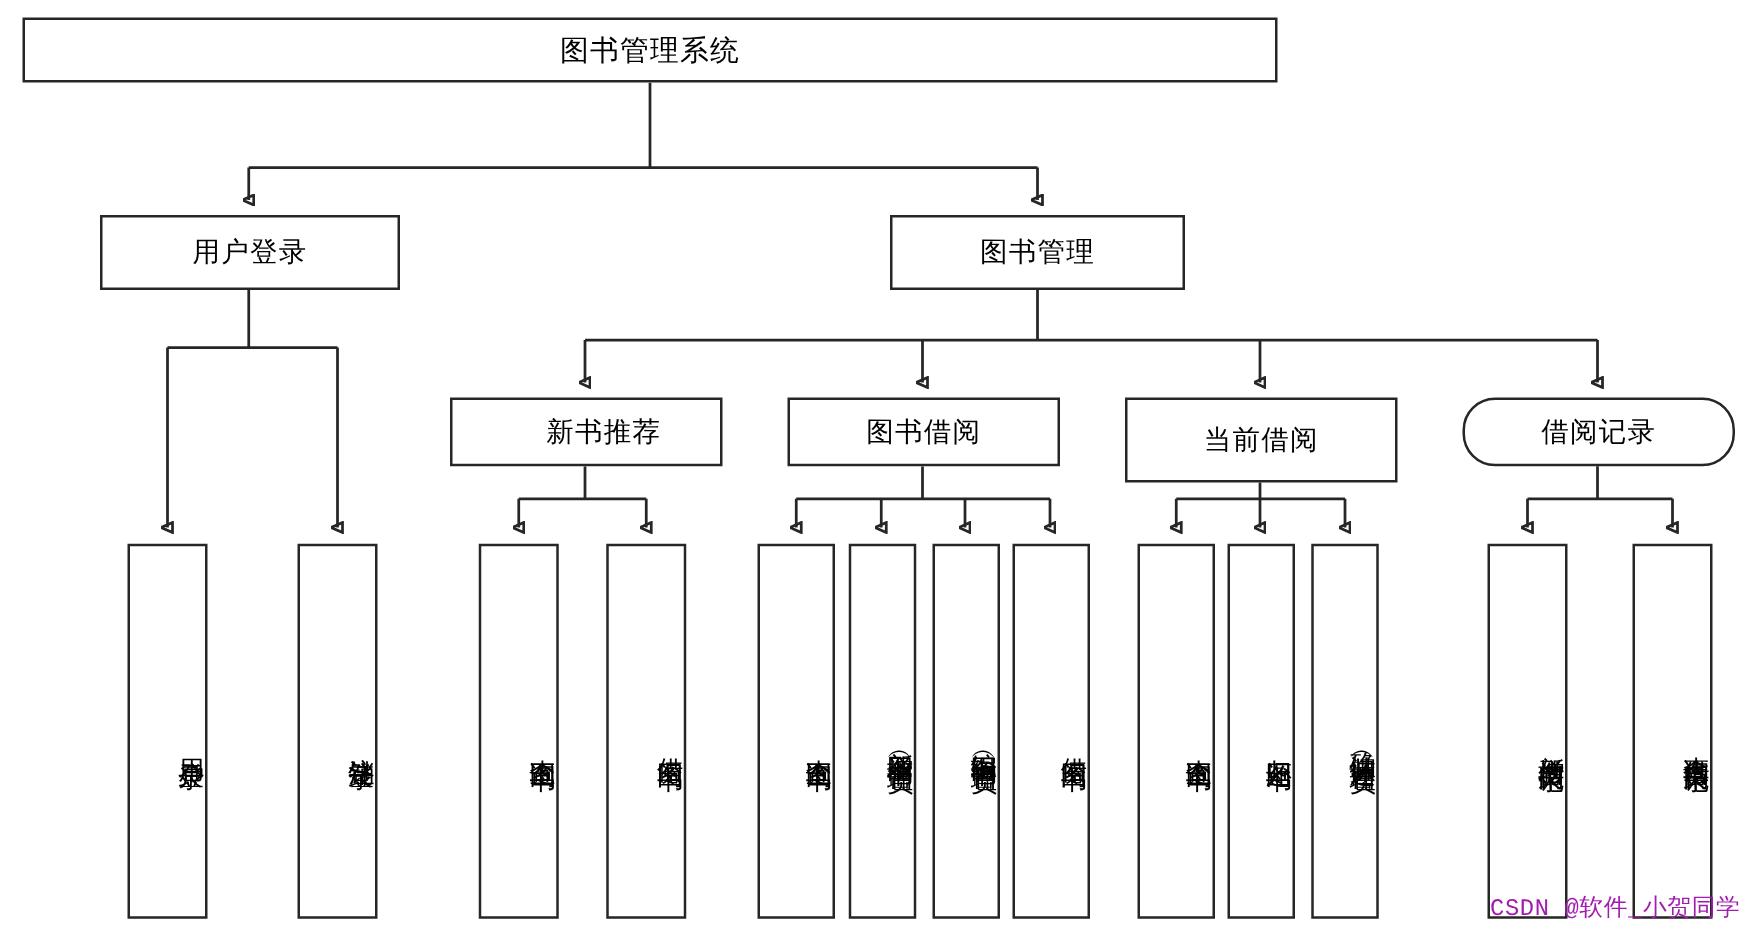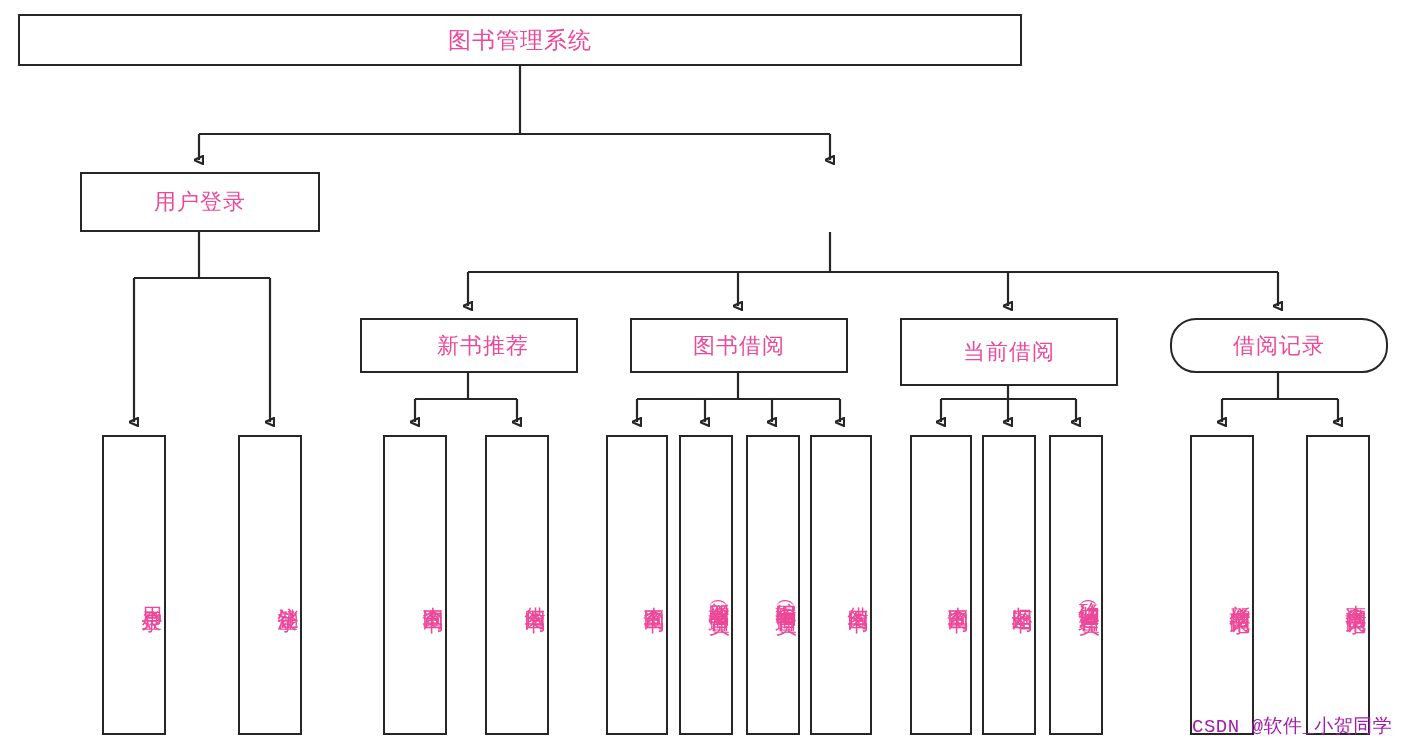--- a/index.html
+++ b/index.html
@@ -18,21 +18,21 @@
     overflow: hidden;
   }
   .node {
     position: absolute;
     box-sizing: border-box;
     border: 2px solid #262626;
     background: #ffffff;
     display: flex;
     align-items: center;
     justify-content: center;
-    color: #ec4899;
+    color: #000000;
     text-align: center;
   }
   .node.horiz {
     font-size: 22px;
     letter-spacing: 1px;
   }
   .node.vert {
     writing-mode: vertical-rl;
     text-orientation: upright;
     font-size: 21px;
@@ -127,20 +127,23 @@
     <line x1="1338" y1="399" x2="1338" y2="422" marker-end="url(#arrow)"></line>
   </svg>
 
   <div class="node horiz root" style="left:18px; top:14px; width:1004px; height:52px;">
     <span class="nlabel">图书管理系统</span>
   </div>
 
   <div class="node horiz" style="left:80px; top:172px; width:240px; height:60px;">
     <span class="nlabel">用户登录</span>
   </div>
+  <div class="node horiz" style="left:712px; top:172px; width:236px; height:60px;">
+    <span class="nlabel">图书管理</span>
+  </div>
 
   <div class="node horiz" style="left:360px; top:318px; width:218px; height:55px;padding-left:28px;">
     <span class="nlabel">新书推荐</span>
   </div>
   <div class="node horiz" style="left:630px; top:318px; width:218px; height:55px;">
     <span class="nlabel">图书借阅</span>
   </div>
   <div class="node horiz" style="left:900px; top:318px; width:218px; height:68px;">
     <span class="nlabel">当前借阅</span>
   </div>

